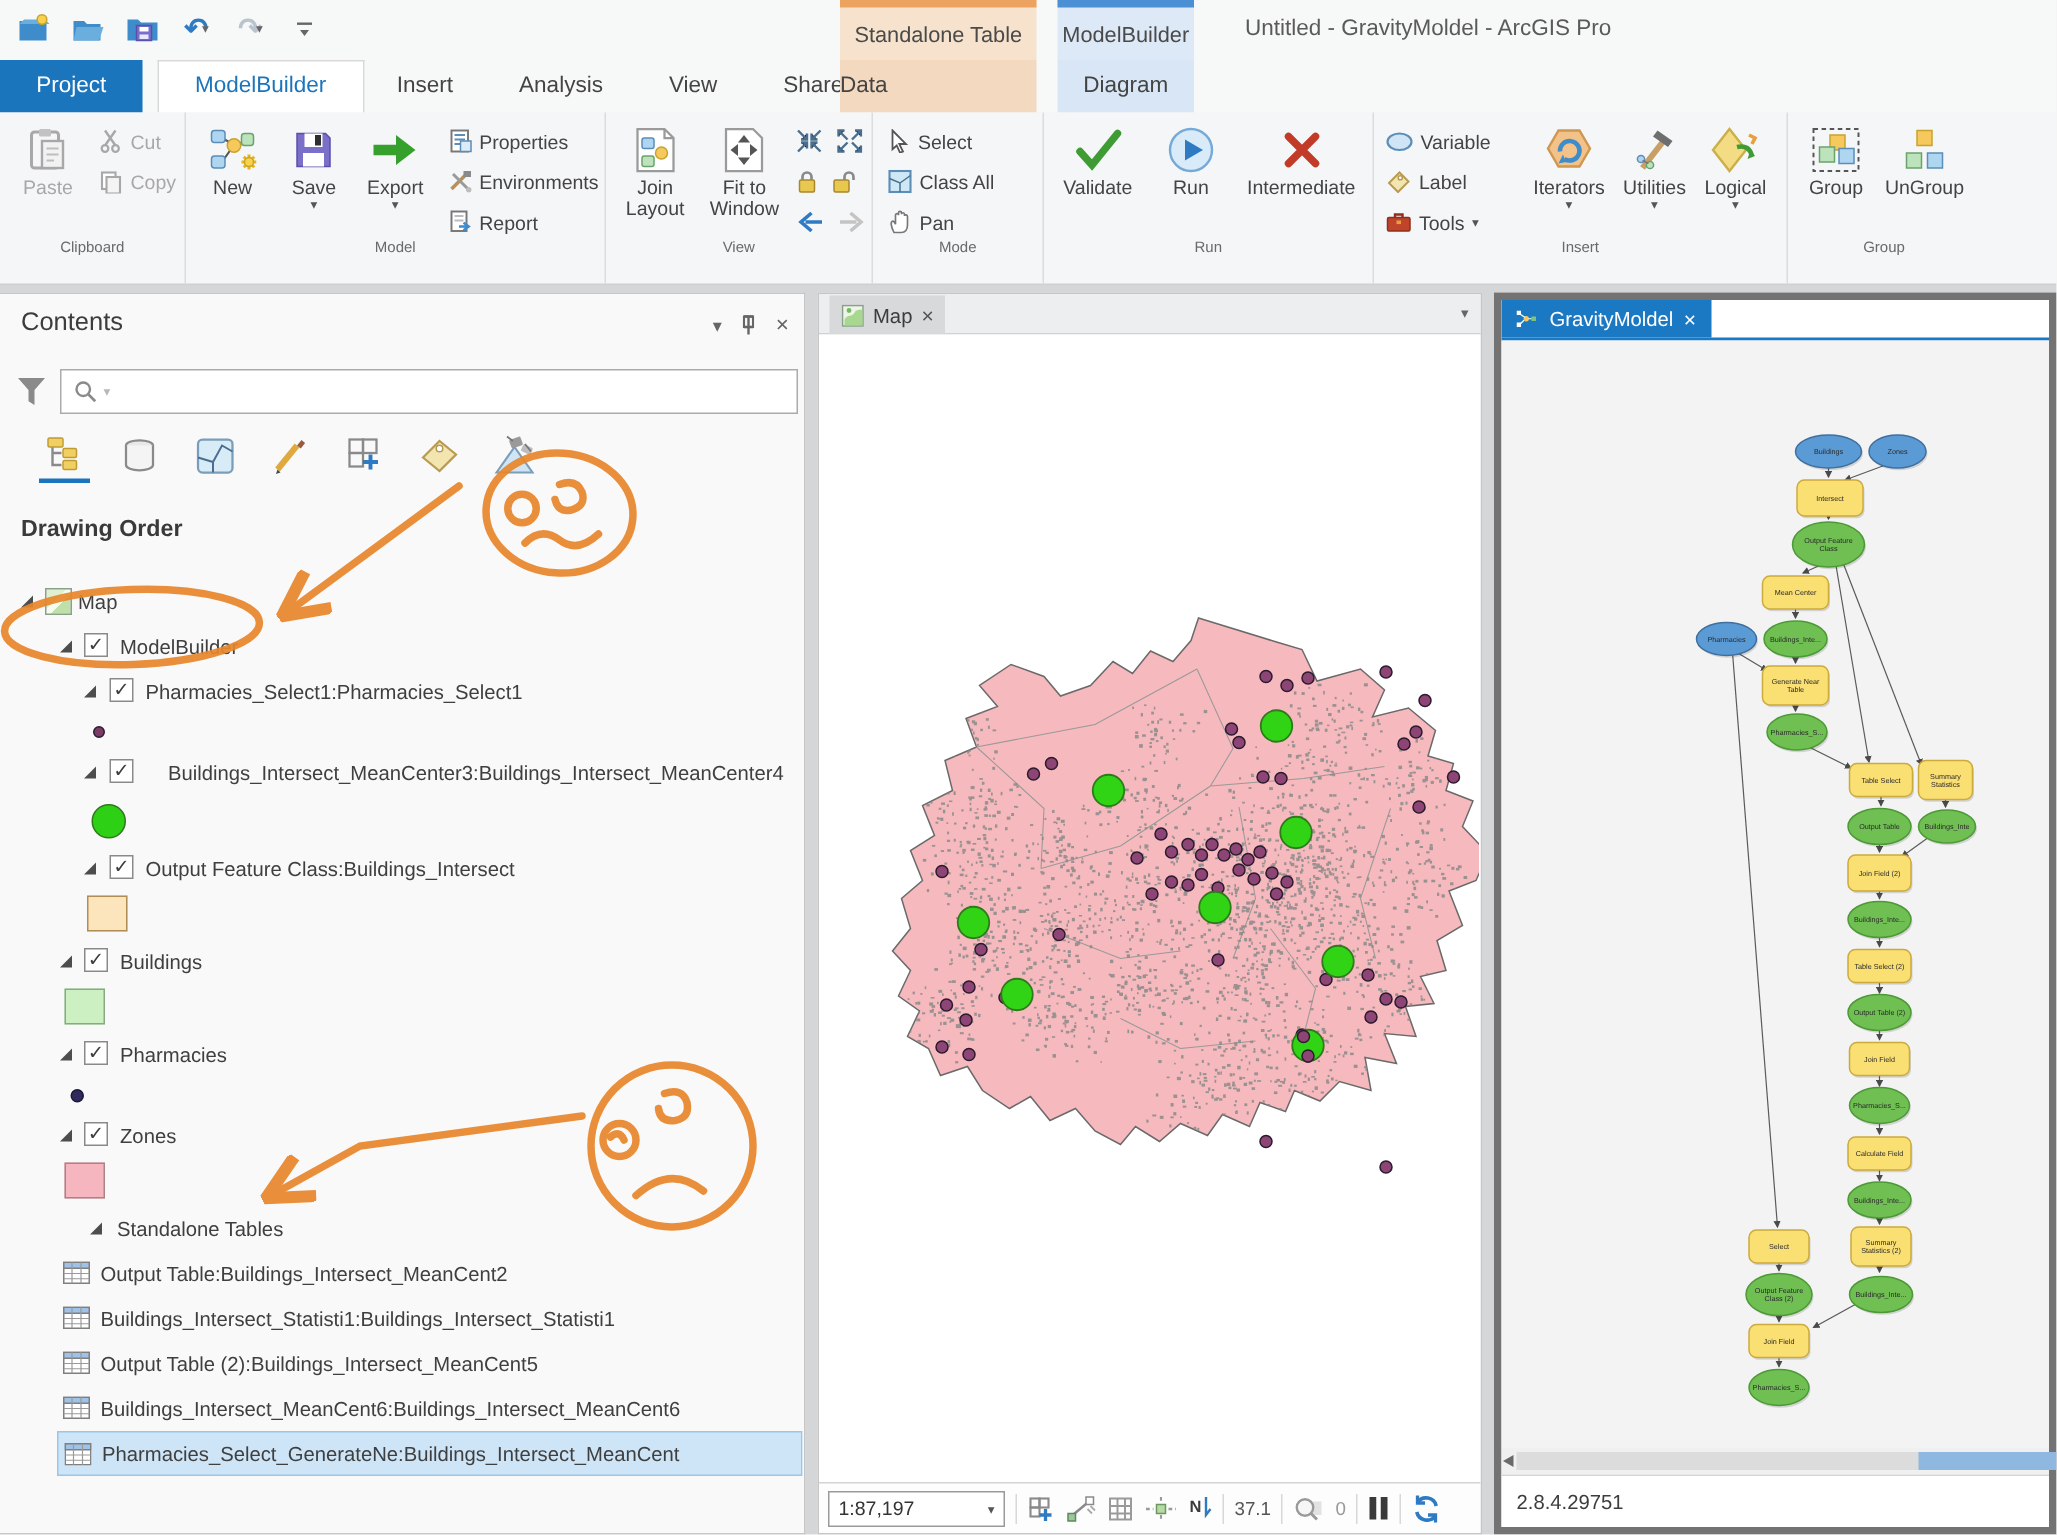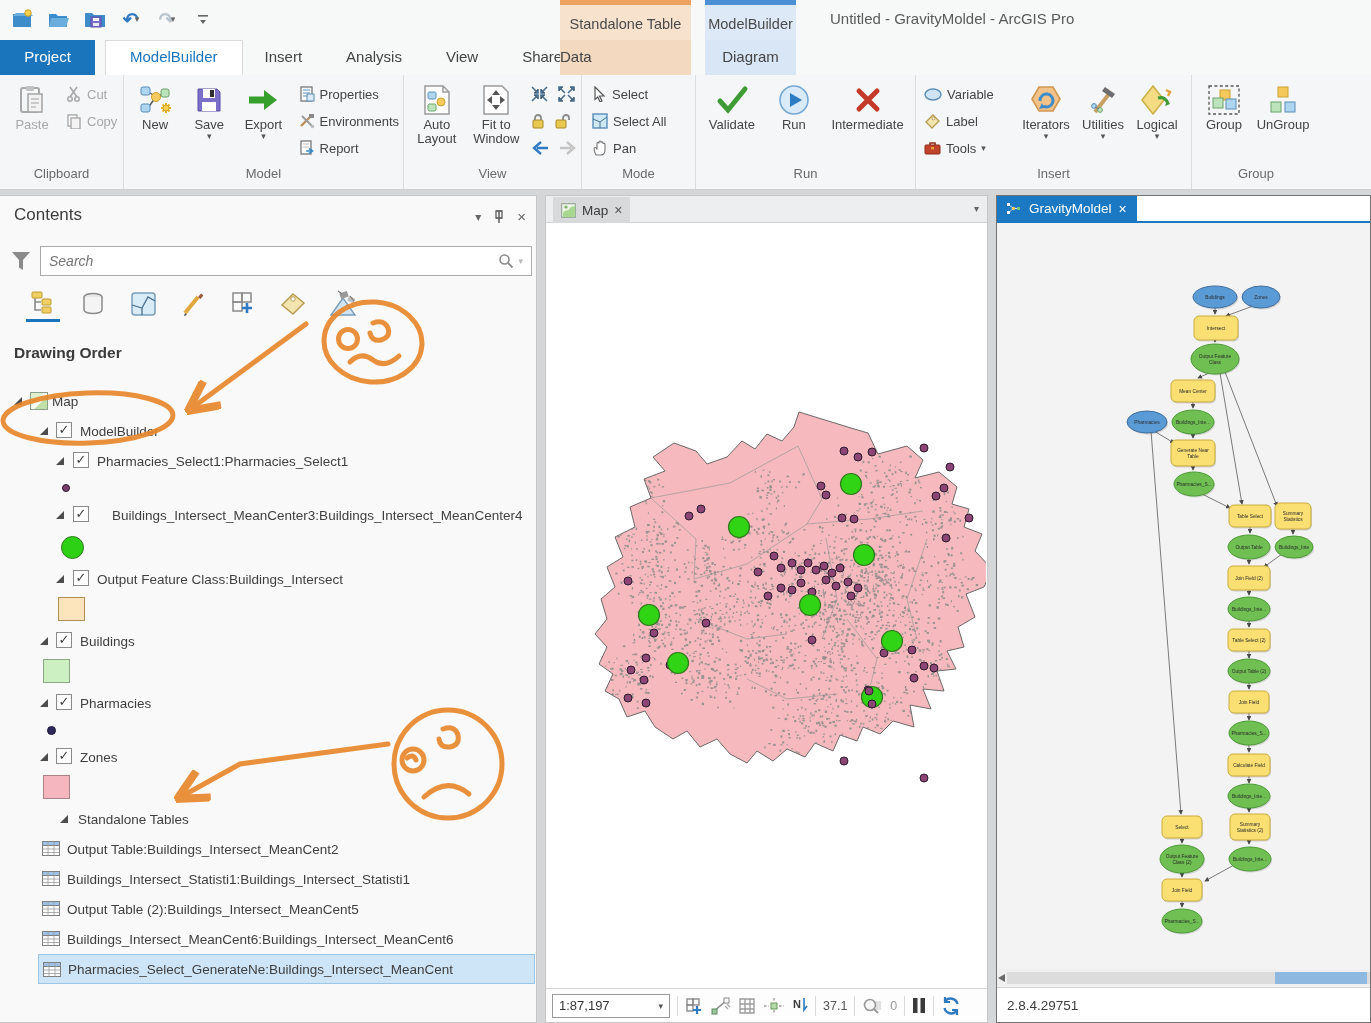--- a/index.html
+++ b/index.html
@@ -24,21 +24,21 @@
   .tab { height:35px; padding:8px 22px 0 22px; font-size:15px; color:#444; cursor:pointer; }
   .tab.backstage { background:#1b75bc; color:#fff; width:95px; text-align:center; padding:8px 0 0 0; }
   .tab.active { background:#fff; color:#1b75bc; border:1px solid #d9d9d9; border-bottom:none; margin-left:10px; padding:7px 24px 0 24px; }
   .tab.ctx-data   { position:absolute; left:560px; width:131px; background:#f3d9bf; padding:8px 0 0 0; }
   .tab.ctx-diagram{ position:absolute; left:705px; width:91px;  background:#d8e6f5; text-align:center; padding:8px 0 0 0; }
 
   
   .ribbon { position:absolute; left:0; top:75px; width:1371px; height:115px; background:#f5f6f7;
     border-bottom:1px solid #cfcfcf; display:flex; }
   .rgroup { position:relative; height:114px; border-right:1px solid #dcdcdc; padding:4px 4px 0 4px; }
-  .rg-label { position:absolute; bottom:8px; left:0; right:0; text-align:center; font-size:13px; color:#6a6a6a; }
+  .rg-label { position:absolute; bottom:18px; left:0; right:0; text-align:center; font-size:10px; color:#6a6a6a; }
   .rg-body { display:flex; align-items:flex-start; height:86px; }
   .lbtn { display:flex; flex-direction:column; align-items:center; width:56px; padding-top:3px; font-size:13px;
     color:#444; line-height:14px; text-align:center; cursor:pointer; }
   .lbtn .ic { height:36px; display:flex; align-items:center; justify-content:center; }
   .lbtn.dis { color:#a8a8a8; }
   .scol { display:flex; flex-direction:column; justify-content:flex-start; gap:5px; padding-top:4px; }
   .sbtn { display:flex; align-items:center; gap:5px; font-size:13px; color:#444; height:22px; cursor:pointer; }
   .sbtn.dis { color:#a8a8a8; }
   .caret { font-size:9px; color:#555; line-height:8px; }
   .iconrow { display:flex; gap:10px; align-items:center; height:22px; }
@@ -78,21 +78,21 @@
   .mp-status { position:absolute; left:0; bottom:0; width:100%; height:34px; background:#fdfdfd; border-top:1px solid #d4d4d4;
     display:flex; align-items:center; gap:7px; padding:0 6px; }
   .scalebox { width:118px; height:24px; border:1px solid #9a9a9a; background:#fff; font-size:13px; color:#333;
     display:flex; align-items:center; justify-content:space-between; padding:0 6px; }
   .scalebox .caret { color:#555; }
   .st-div { width:1px; height:20px; background:#d8d8d8; }
   .st-num { font-size:12.5px; color:#555; }
   .st-zero { font-size:12.5px; color:#9a9a9a; }
 
   
-  #model-panel { position:absolute; left:996px; top:5px; width:375px; height:828px; background:#fff; border:1px solid #737373; }
+  #model-panel { position:absolute; left:996px; top:5px; width:375px; height:828px; background:#fff; border:5px solid #737373; }
   .md-tabbar { position:absolute; left:0; top:0; width:100%; height:27px; background:#fff; border-bottom:2px solid #1b78c2; }
   .md-tab { position:absolute; left:0; top:0; height:25px; background:#1b78c2; color:#fff; display:flex; align-items:center;
     gap:7px; padding:0 10px; font-size:13.5px; }
   .md-tab .x { color:#fff; font-size:14px; }
   .md-canvas { position:absolute; left:0; top:27px; right:0; bottom:53px; background:#f3f3f3; }
   .md-hscroll { position:absolute; left:0; bottom:35px; width:100%; height:18px; background:#f0f0f0; }
   .md-hscroll .track { position:absolute; left:10px; top:3px; right:0; height:12px; background:#dcdcdc; }
   .md-hscroll .thumb { position:absolute; top:3px; height:12px; background:#8fb8e0; }
   .md-hscroll .larr { position:absolute; left:1px; top:5px; width:0; height:0; border-right:7px solid #6a6a6a; border-top:4px solid transparent; border-bottom:4px solid transparent; }
   .md-version { position:absolute; left:0; bottom:0; width:100%; height:35px; background:#fff; border-top:1px solid #d4d4d4;
@@ -276,21 +276,21 @@
         <div class="lbtn" style="width:58px">
           <span class="ic">
             <svg width="30" height="32" viewBox="0 0 30 32">
                 <path d="M3 2 h18 l6 6 v22 h-24 z" fill="#fff" stroke="#9a9a9a" stroke-width="1.5"></path>
                 <path d="M21 2 v6 h6" fill="none" stroke="#9a9a9a" stroke-width="1.5"></path>
                 <rect x="6" y="8" width="8" height="7" rx="1.5" fill="#aed6f1" stroke="#5b8db8"></rect>
                 <circle cx="19" cy="18" r="4" fill="#f5c95c" stroke="#c9a22e"></circle>
                 <rect x="6" y="20" width="8" height="7" rx="1.5" fill="#bce3bc" stroke="#6ba26b"></rect>
               </svg>
           </span>
-          <span>Auto Layout</span>
+          <span>Join Layout</span>
         </div>
         <div class="lbtn" style="width:62px">
           <span class="ic">
             <svg width="30" height="32" viewBox="0 0 30 32">
                 <path d="M3 2 h18 l6 6 v22 h-24 z" fill="#fff" stroke="#9a9a9a" stroke-width="1.5"></path>
                 <g fill="#555">
                   <path d="M15 6 l4 5 h-8 z"></path>
                   <path d="M15 26 l-4 -5 h8 z"></path>
                   <path d="M6 16 l5 -4 v8 z"></path>
                   <path d="M24 16 l-5 -4 v8 z"></path>
@@ -348,21 +348,21 @@
             <svg width="15" height="16" viewBox="0 0 15 16">
                 <path d="M3 1 L12 10 H7.5 L10 15 L8 15.8 L5.8 11 L3 13.5 Z" fill="#fff" stroke="#555" stroke-width="1.2"></path>
               </svg>
             <span>Select</span>
           </div>
           <div class="sbtn">
             <svg width="16" height="16" viewBox="0 0 16 16">
                 <rect x="1" y="1" width="14" height="14" fill="#cfe8f5" stroke="#5b8db8" stroke-width="1.4"></rect>
                 <path d="M1 6 L8 9 L15 4 M8 9 V15" stroke="#46718f" fill="none"></path>
               </svg>
-            <span>Select All</span>
+            <span>Class All</span>
           </div>
           <div class="sbtn">
             <svg width="16" height="16" viewBox="0 0 16 16">
                 <path d="M4 15 C2 11 1.5 8 3 7.5 C4 7.2 4.6 8.5 5 9.5 L5 3.5 C5 2 7 2 7 3.5 L7 2 C7 .6 9 .6 9 2 L9 2.8 C9 1.5 11 1.5 11 3 L11 4 C11 2.8 13 3 13 4.5 L13 10 C13 13 11.5 15 9 15 Z" fill="#fff" stroke="#777" stroke-width="1.1"></path>
               </svg>
             <span>Pan</span>
           </div>
         </div>
       </div>
       <div class="rg-label">Mode</div>
@@ -504,21 +504,20 @@
               <path d="M3 1 h6 M6 1 v7 M3 8 h6 M6 8 v5" stroke="#666" stroke-width="1.6"></path>
               <rect x="3" y="1" width="6" height="7" fill="none" stroke="#666" stroke-width="1.4"></rect>
             </svg>
           <span style="font-size:15px">×</span>
         </div>
       </div>
       <svg class="funnel" width="22" height="24" viewBox="0 0 22 24">
           <path d="M2 3 H20 L13 11 V21 L9 18.5 V11 Z" fill="#8a8a8a"></path>
         </svg>
       <div class="cp-search">
-        <input placeholder="Search" style="">
         <svg width="16" height="16" viewBox="0 0 16 16">
             <circle cx="6.5" cy="6.5" r="4.5" fill="none" stroke="#8a8a8a" stroke-width="1.6"></circle>
             <path d="M10 10 L14.5 14.5" stroke="#8a8a8a" stroke-width="1.8"></path>
           </svg>
         <span style="color:#b8b8b8; font-size:9px; margin-left:4px">▾</span>
       </div>
       <div class="cp-iconbar">
         <span class="cp-icon sel">
           <svg width="28" height="26" viewBox="0 0 28 26">
               <path d="M6 6 v14 h6 M6 12 h6" fill="none" stroke="#8a8a8a" stroke-width="1.6"></path>

